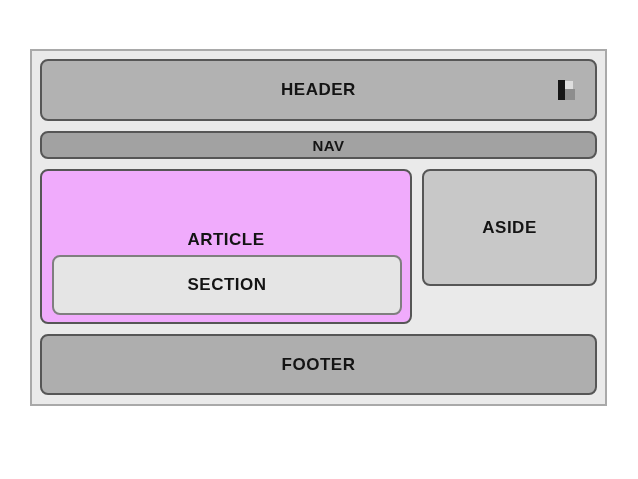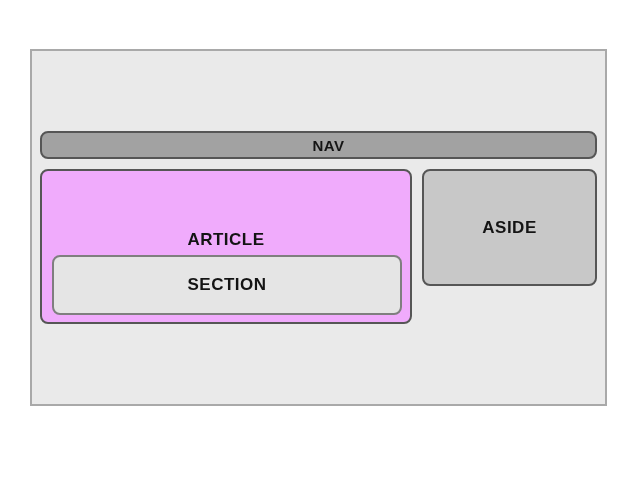--- a/index.html
+++ b/index.html
@@ -101,31 +101,42 @@
     width: 10px; height: 11px;
     background: #8d8d8d;
   }
 </style>
 </head>
 <body>
 
 <div class="canvas">
   <div class="frame">
 
+    <div class="block header-block">
+      <span>HEADER</span>
+      <span class="hdr-icon">
+        <span class="bar"></span>
+        <span class="sq-light"></span>
+        <span class="sq-gray"></span>
+      </span>
+    </div>
 
     <div class="block nav-block">
       <span>NAV</span>
     </div>
 
     <div class="block article-block">
       <span class="article-label">ARTICLE</span>
       <div class="block section-block">
         <span>SECTION</span>
       </div>
     </div>
 
     <div class="block aside-block">
       <span>ASIDE</span>
     </div>
 
+    <div class="block footer-block">
+      <span>FOOTER</span>
+    </div>
 
   </div>
 </div>
 
 </body></html>

